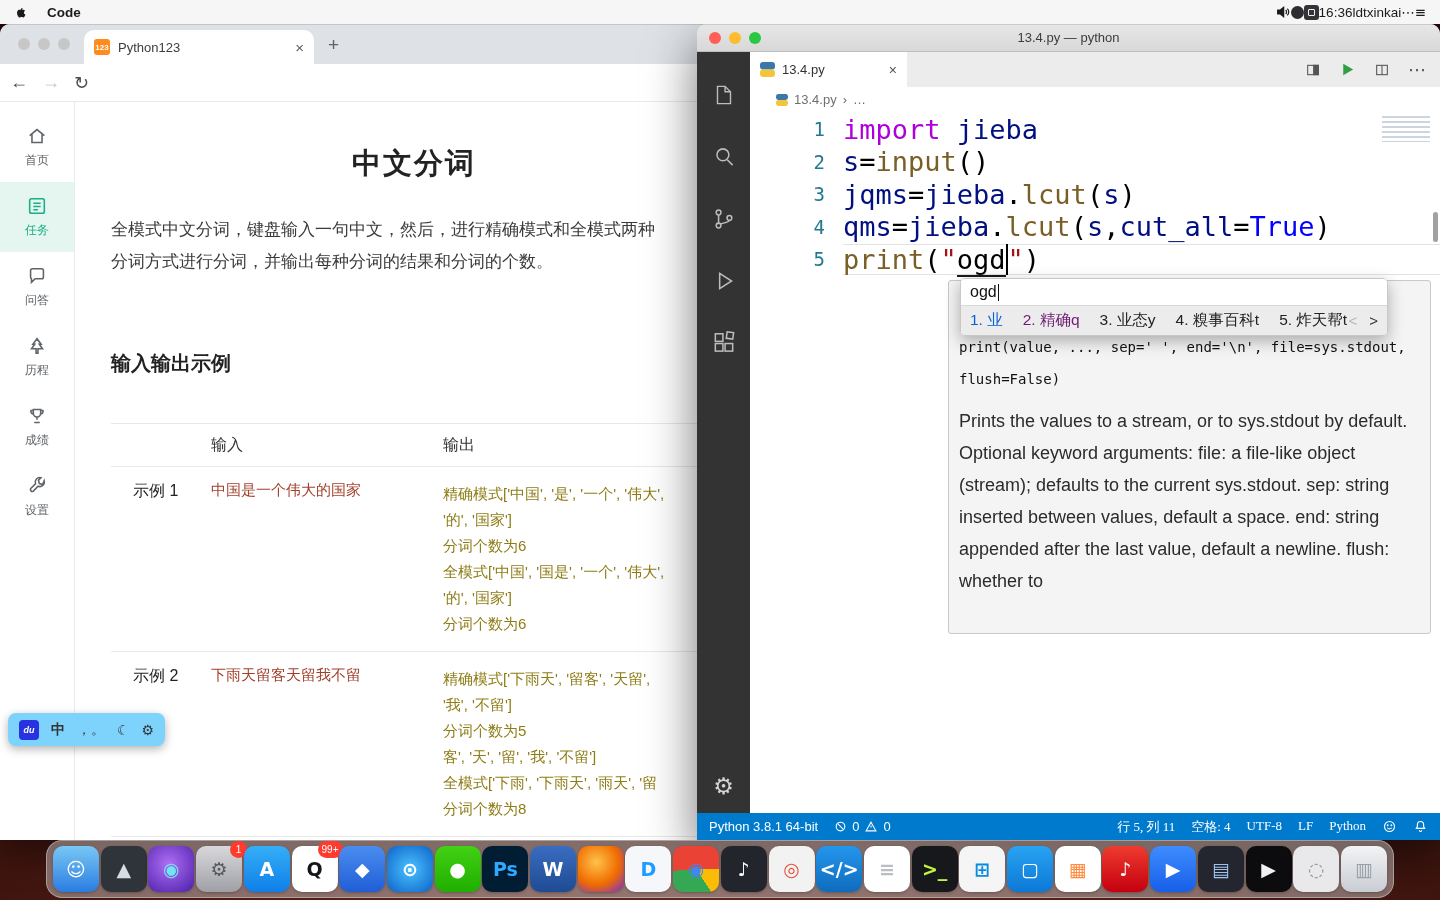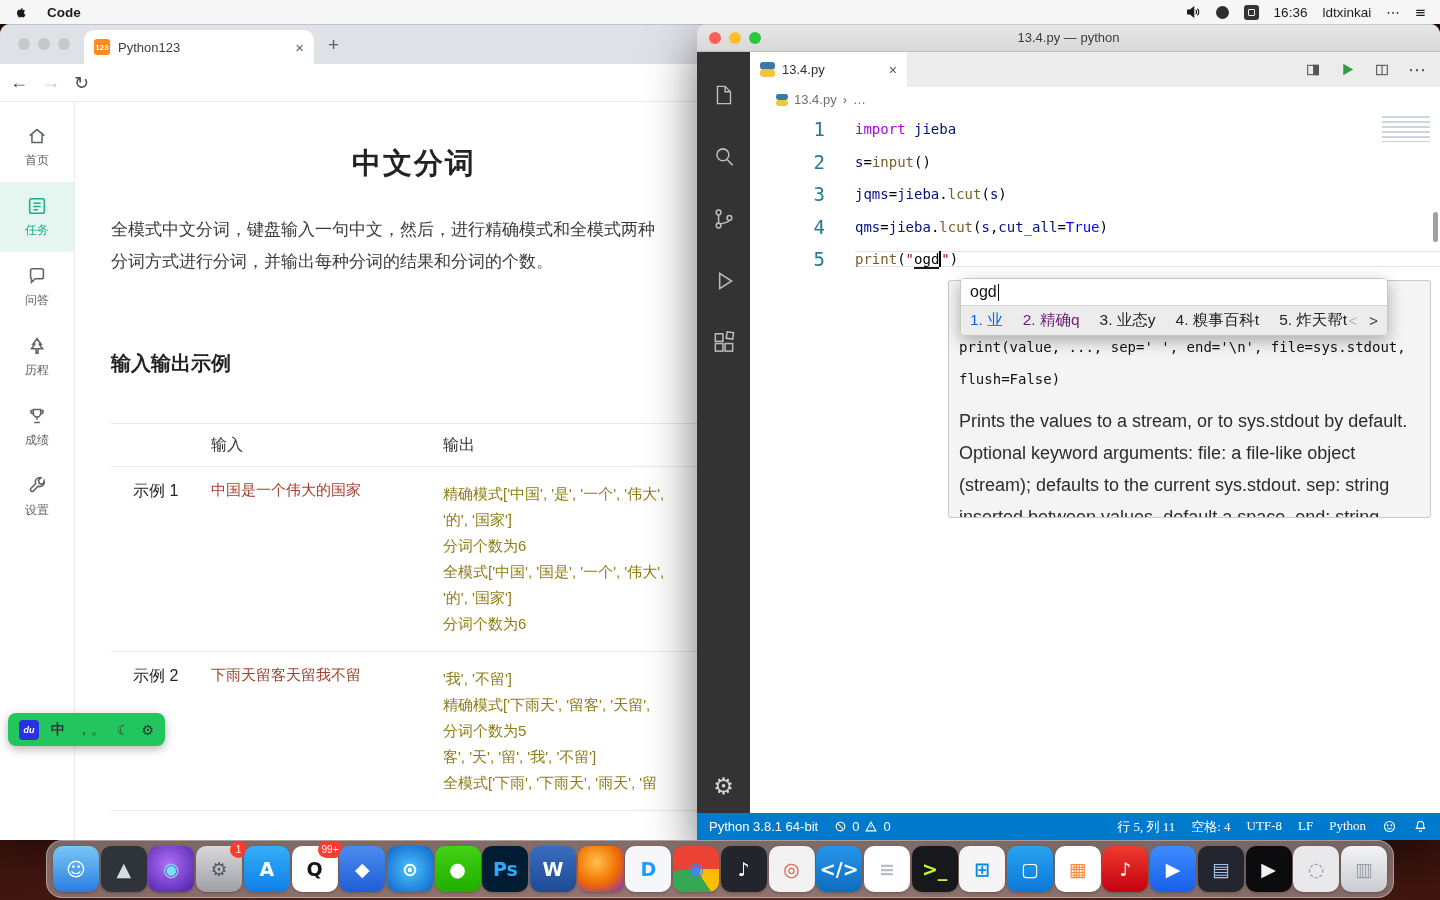--- a/index.html
+++ b/index.html
@@ -9,21 +9,21 @@
     font-family:"Liberation Sans","DejaVu Sans",sans-serif;
     background: radial-gradient(1400px 700px at 50% 115%, #6b3226 0%, #40150f 55%, #260a0a 100%);
   }
   
   .menubar { position:absolute; top:0; left:0; width:1440px; height:24px; background:#f6f6f7;
     display:flex; align-items:center; padding:0 14px; gap:18px; font-size:13.5px; color:#1b1b1b; z-index:60;
     box-shadow:0 1px 0 rgba(0,0,0,.12); }
   .menubar .app-name { font-weight:bold; }
   .menubar-menus { display:flex; gap:19px; }
   .menu-item { cursor:default; }
-  .menubar-right { margin-left:auto; display:flex; align-items:center; gap:15px; }
+  .menubar-right { margin-left:auto; display:flex; align-items:center; }
   .mb-circle { width:13px; height:13px; border-radius:50%; background:#2e2e30; }
   .mb-square { width:15px; height:15px; border-radius:3px; background:#333437; position:relative; }
   .mb-square::after{ content:""; position:absolute; inset:4px; border:1.5px solid #f2f2f2; border-radius:1px;}
   
   .browser { position:absolute; left:0; top:24px; width:760px; height:816px; z-index:10;
     border-radius:10px 10px 0 0; overflow:hidden; background:#fff; box-shadow:0 12px 36px rgba(0,0,0,.45); }
   .tabstrip { height:40px; background:#dee1e6; position:relative; }
   .traffic { position:absolute; left:18px; top:14px; display:flex; gap:8px; }
   .tl { width:12px; height:12px; border-radius:50%; }
   .tl.dim { background:#c7c7c7; }
@@ -55,21 +55,21 @@
   .tbl { margin-top:46px; width:640px; border-top:1px solid #e8e8e8; }
   .tbl-head { display:flex; height:43px; align-items:center; border-bottom:1px solid #e8e8e8; font-size:16px; color:#333; }
   .cell-label { width:100px; padding-left:22px; }
   .cell-input { width:232px; }
   .cell-output { flex:1; }
   .tbl-row { display:flex; padding:14px 0; border-bottom:1px solid #e8e8e8; align-items:flex-start; }
   .tbl-row .cell-label { font-size:16px; color:#222; }
   .tbl-row .cell-input { font-size:15px; color:#a2402c; }
   .out-line { font-size:15px; line-height:26px; color:#8e7c15; }
   
-  .ime-bar { position:absolute; left:8px; top:713px; height:33px; z-index:20; background:#22c55e; border-radius:8px;
+  .ime-bar { position:absolute; left:8px; top:713px; height:33px; z-index:20; background:#7dd3fc; border-radius:8px;
     box-shadow:0 3px 10px rgba(0,0,0,.3); display:flex; align-items:center; gap:12px; padding:0 11px; }
   .ime-logo { width:20px; height:20px; border-radius:4px; background:#2932e1; color:#fff; font-size:9px; font-weight:bold;
     font-style:italic; display:flex; align-items:center; justify-content:center; }
   .ime-bar .g { font-size:14px; color:#333; font-family:"DejaVu Sans",sans-serif; }
   
   .vscode { position:absolute; left:697px; top:24px; width:743px; height:816px; z-index:30;
     border-radius:10px 10px 0 0; overflow:hidden; background:#fff; box-shadow:0 18px 50px rgba(0,0,0,.55); }
   .vtitlebar { height:28px; background:linear-gradient(#e7e7e7,#d8d8d8); border-bottom:1px solid #bdbdbd;
     display:flex; align-items:center; justify-content:center; font-size:13px; color:#3c3c3c; position:relative; }
   .vtraffic { position:absolute; left:12px; top:8px; display:flex; gap:8px; }
@@ -83,32 +83,32 @@
   .vtab-close { margin-left:auto; color:#555; font-size:14px; }
   .vactions { margin-left:auto; display:flex; align-items:center; gap:18px; padding-right:14px; color:#555; }
   .vactions .more { font-size:18px; font-family:"DejaVu Sans",sans-serif; }
   .breadcrumb { position:absolute; left:53px; top:63px; right:0; height:25px; background:#fff; display:flex;
     align-items:center; gap:6px; padding-left:26px; font-size:13px; color:#707070; }
   .editor { position:absolute; left:53px; top:88px; right:0; bottom:27px; background:#fff;
     font-family:"DejaVu Sans Mono",monospace; }
   .code-area { padding-top:1px; }
   .code-line { display:flex; height:32.5px; align-items:center; }
   .ln { width:75px; text-align:right; font-size:19px; color:#237893; flex:none; }
-  .lc { flex:1; margin-left:30px; font-size:14px; white-space:pre; }
+  .lc { flex:1; margin-left:18px; font-size:27px; white-space:pre; }
   .tok { white-space:pre; }
   .minimap { position:absolute; right:10px; top:4px; width:48px; height:26px;
     background:repeating-linear-gradient(180deg,#c3ced8 0 2px,transparent 2px 5px); opacity:.85; }
   .vscroll { position:absolute; right:2px; top:100px; width:5px; height:30px; background:#8a8a8a; border-radius:3px; opacity:.8; }
   .statusbar { position:absolute; left:0; right:0; bottom:0; height:27px; background:#007acc; color:#fff;
     display:flex; align-items:center; padding:0 12px; gap:16px; font-size:13px; }
   .sb-group { display:flex; align-items:center; gap:5px; }
   .sb-right { margin-left:auto; display:flex; align-items:center; gap:16px;font-family:Liberation Serif, serif; }
   .sb-items { display:flex; gap:16px; }
   
-  .hover-popup { position:absolute; left:948px; top:280px; width:483px; height:238px; background:#f4f4f4;
+  .hover-popup { position:absolute; left:948px; top:280px; width:483px; height:354px; background:#f4f4f4;
     border:1px solid #c9c9c9; border-radius:3px; z-index:40; overflow:hidden; padding:8px 10px 0 10px; }
   .hover-sig { margin-top:42px; font-family:"DejaVu Sans Mono",monospace; font-size:14px; line-height:32px;
     color:#111; white-space:pre-wrap; word-wrap:break-word; }
   .hover-desc { margin-top:10px; font-size:18px; line-height:32px; color:#2b2b2b; }
   .ime-popup { position:absolute; left:960px; top:278px; width:428px; z-index:50; border:1px solid #c8c8c8;
     border-radius:5px; overflow:hidden; box-shadow:0 5px 16px rgba(0,0,0,.3); }
   .comp-row { height:26px; background:#fff; display:flex; align-items:center; padding:0 9px; font-size:16px; color:#111; }
   .caret { width:1.5px; height:17px; background:#111; margin-left:1px; }
   .cand-row { height:30px; background:#ececec; border-top:1px solid #d8d8d8; display:flex; align-items:center;
     padding:0 9px; font-size:15.5px; }
@@ -243,30 +243,31 @@
                 <div class="out-line">'的', '国家']</div>
 
                 <div class="out-line">分词个数为6</div>
               </div>
             </div>
 
             <div class="tbl-row">
               <div class="cell-label">示例 2</div>
               <div class="cell-input">下雨天留客天留我不留</div>
               <div class="cell-output">
+                <div class="out-line">精确模式['下雨天', '留客', '天留',</div>
+
                 <div class="out-line">'我', '不留']</div>
 
-                <div class="out-line">精确模式['下雨天', '留客', '天留',</div>
-
                 <div class="out-line">分词个数为5</div>
 
                 <div class="out-line">客', '天', '留', '我', '不留']</div>
 
                 <div class="out-line">全模式['下雨', '下雨天', '雨天', '留</div>
 
+                <div class="out-line">分词个数为8</div>
               </div>
             </div>
           </div>
         </div>
       </div>
     </main>
   </div>
 </div>
 
 <div class="ime-bar">

